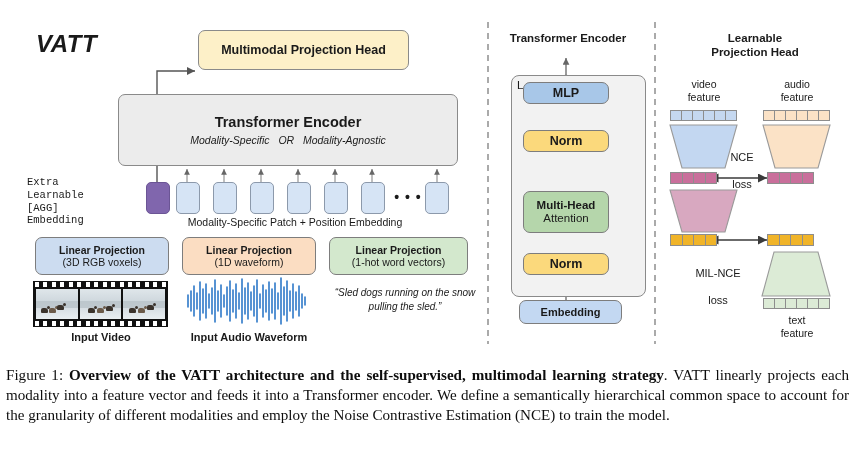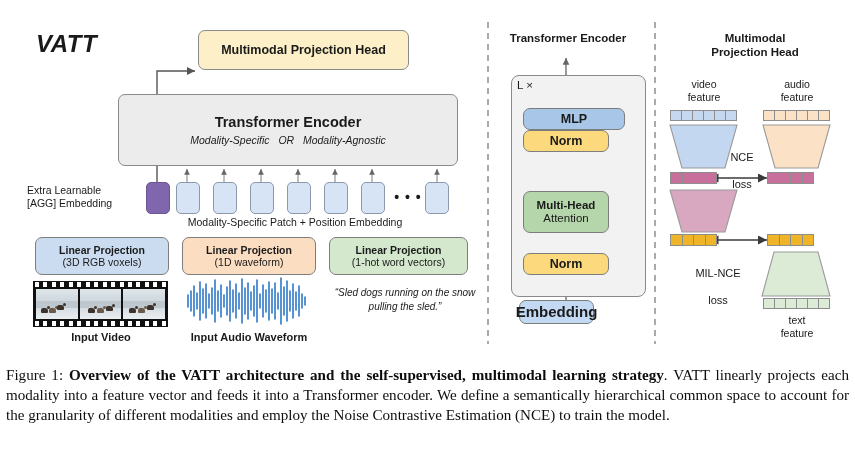--- a/index.html
+++ b/index.html
@@ -223,21 +223,21 @@
 
   <div class="node c-grey" style="left:118px;top:94px;width:340px;height:72px;">
     <span class="l1" style="font-size:14.5px;margin-bottom:4px;">Transformer Encoder</span>
     <span class="l2" style="font-size:10.5px;font-style:italic;">
       <span>Modality-Specific</span>
       &nbsp;&nbsp;<span>OR</span>&nbsp;&nbsp;
       <span>Modality-Agnostic</span>
     </span>
   </div>
 
-  <div class="lbl" style="left:27px;top:184px;width:92px;text-align:left;">Extra Learnable
+  <div class="lbl" style="left:27px;top:176px;width:92px;text-align:left;font-family:Liberation Mono, monospace;">Extra Learnable
 [AGG] Embedding</div>
 
   <div class="node c-purple" style="left:146px;top:182px;width:24px;height:32px;border-radius:5px;"></div>
   <div class="node c-patch" style="left:176px;top:182px;width:24px;height:32px;border-radius:5px;"></div>
   <div class="node c-patch" style="left:213px;top:182px;width:24px;height:32px;border-radius:5px;"></div>
   <div class="node c-patch" style="left:250px;top:182px;width:24px;height:32px;border-radius:5px;"></div>
   <div class="node c-patch" style="left:287px;top:182px;width:24px;height:32px;border-radius:5px;"></div>
   <div class="node c-patch" style="left:324px;top:182px;width:24px;height:32px;border-radius:5px;"></div>
   <div class="node c-patch" style="left:361px;top:182px;width:24px;height:32px;border-radius:5px;"></div>
   <div class="lbl" style="left:391px;top:189px;width:34px;font-size:14px;font-weight:bold;letter-spacing:1px;">• • •</div>
@@ -325,43 +325,43 @@
 
   <div id="sent">“Sled dogs running on the snow pulling the sled.”</div>
 
 
   <div class="panel-h" style="left:498px;top:31px;width:140px;">Transformer Encoder</div>
 
   <div class="node c-stage" style="left:511px;top:75px;width:135px;height:222px;border-radius:8px;"></div>
 
   <div class="lbl" style="left:517px;top:78px;width:30px;font-size:11.5px;text-align:left;">L ×</div>
 
-  <div class="node c-mlp" style="left:523px;top:108px;width:102px;height:22px;font-size:12.5px;">
+  <div class="node c-mlp" style="left:523px;top:82px;width:86px;height:22px;font-size:12.5px;">
     <span class="l1">MLP</span>
   </div>
 
   <div class="node c-norm" style="left:523px;top:130px;width:86px;height:22px;font-size:12.5px;">
     <span class="l1">Norm</span>
   </div>
 
   <div class="node c-mha" style="left:523px;top:191px;width:86px;height:42px;font-size:11.5px;">
     <span class="l1">Multi-Head</span>
     <span class="l2">Attention</span>
   </div>
 
   <div class="node c-norm" style="left:523px;top:253px;width:86px;height:22px;font-size:12.5px;">
     <span class="l1">Norm</span>
   </div>
 
-  <div class="node c-emb" style="left:519px;top:300px;width:75px;height:24px;font-size:15px;">
+  <div class="node c-emb" style="left:519px;top:300px;width:103px;height:24px;font-size:11px;">
     <span class="l1">Embedding</span>
   </div>
 
   <div class="panel-h" style="left:680px;top:31px;width:150px;">
-    <span>Multimodal</span><br>
+    <span>Learnable</span><br>
     <span>Projection Head</span>
   </div>
 
   <div class="lbl" style="left:668px;top:78px;width:72px;">video
 feature</div>
   <div class="lbl" style="left:761px;top:78px;width:72px;">audio
 feature</div>
 
   <div class="bar b-video" style="left:670px;top:110px;width:67px;height:11px;">
     <i></i>

